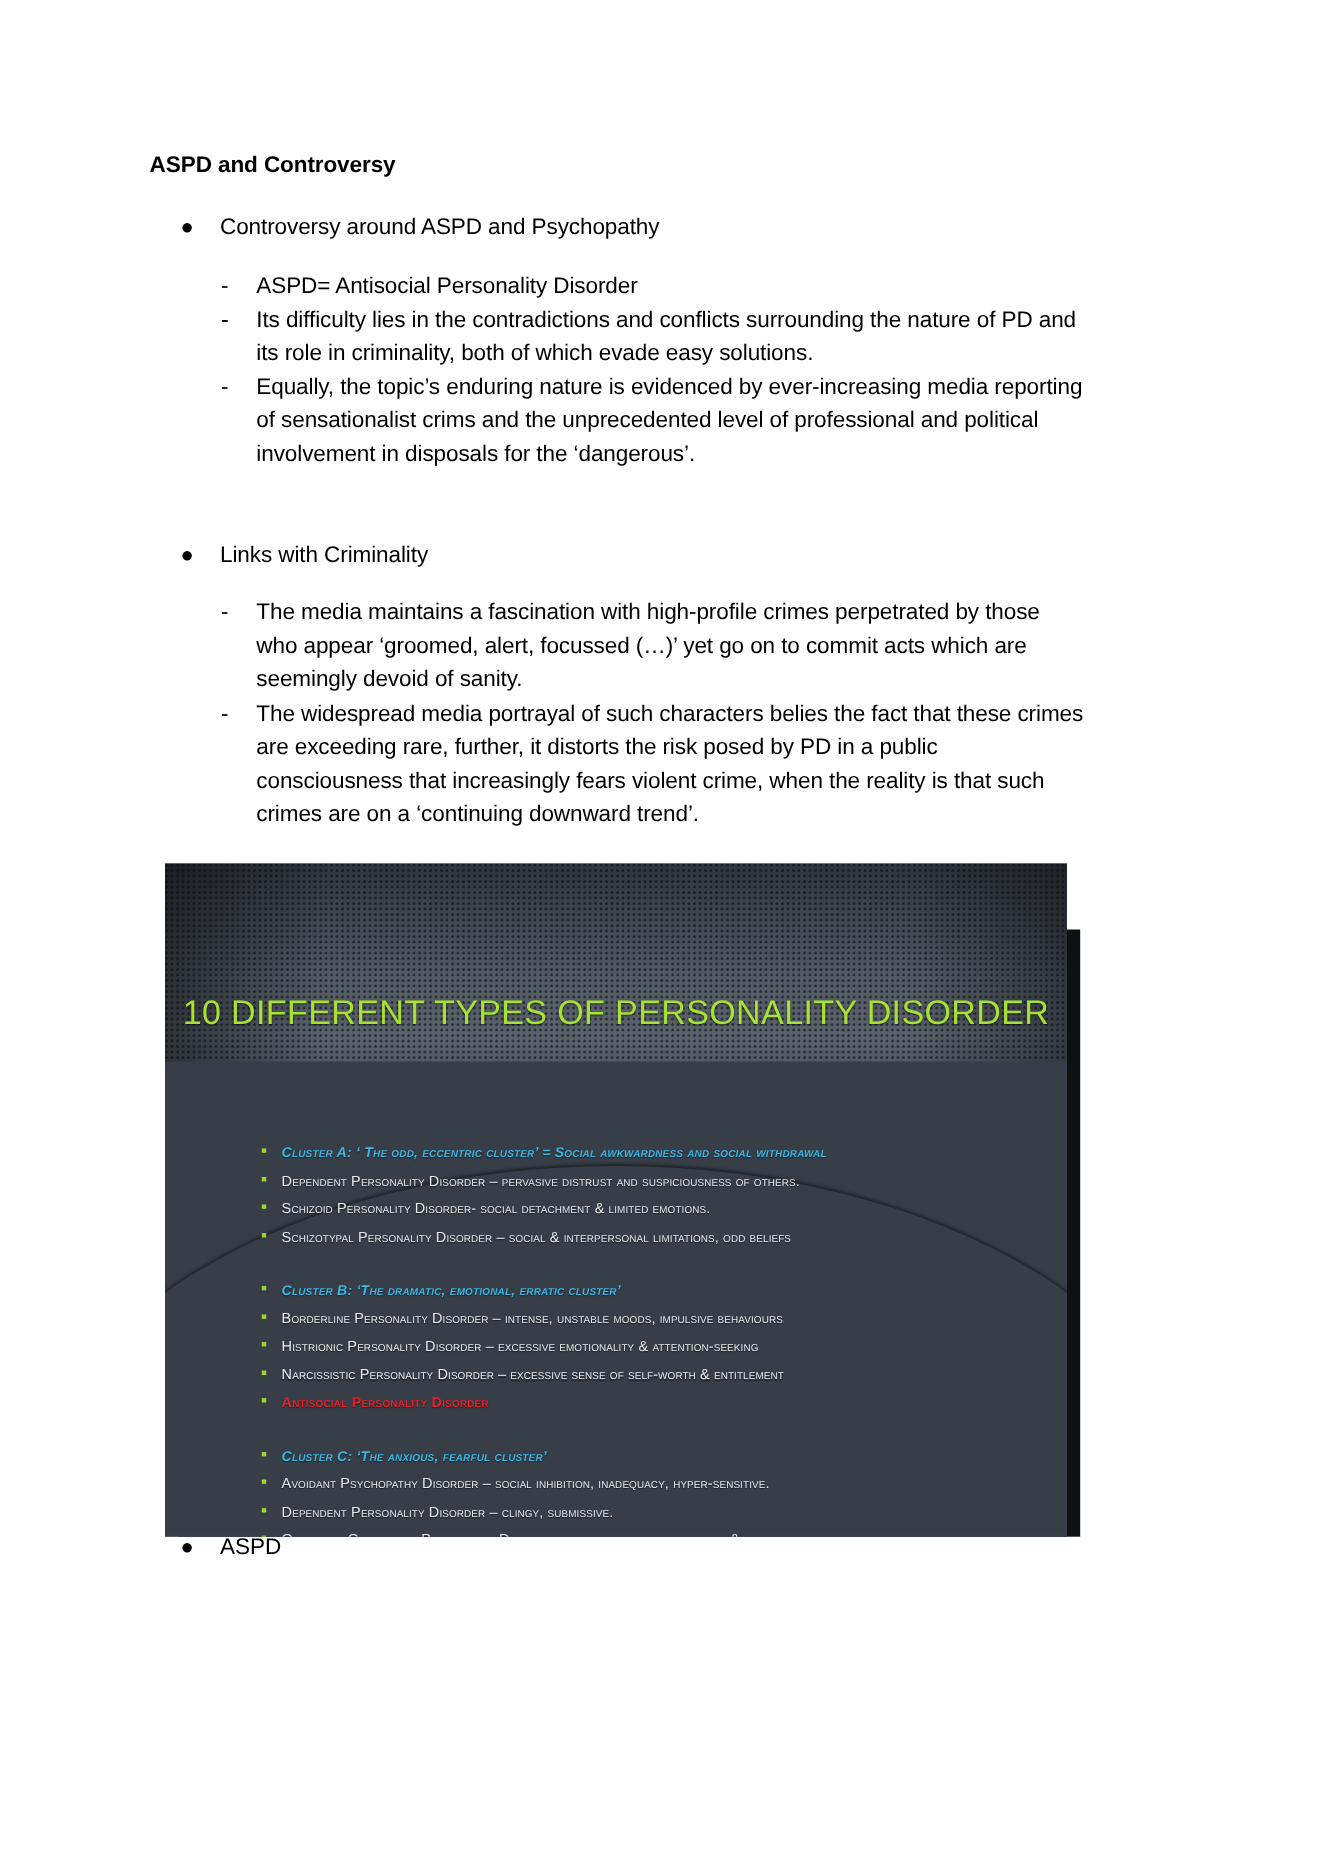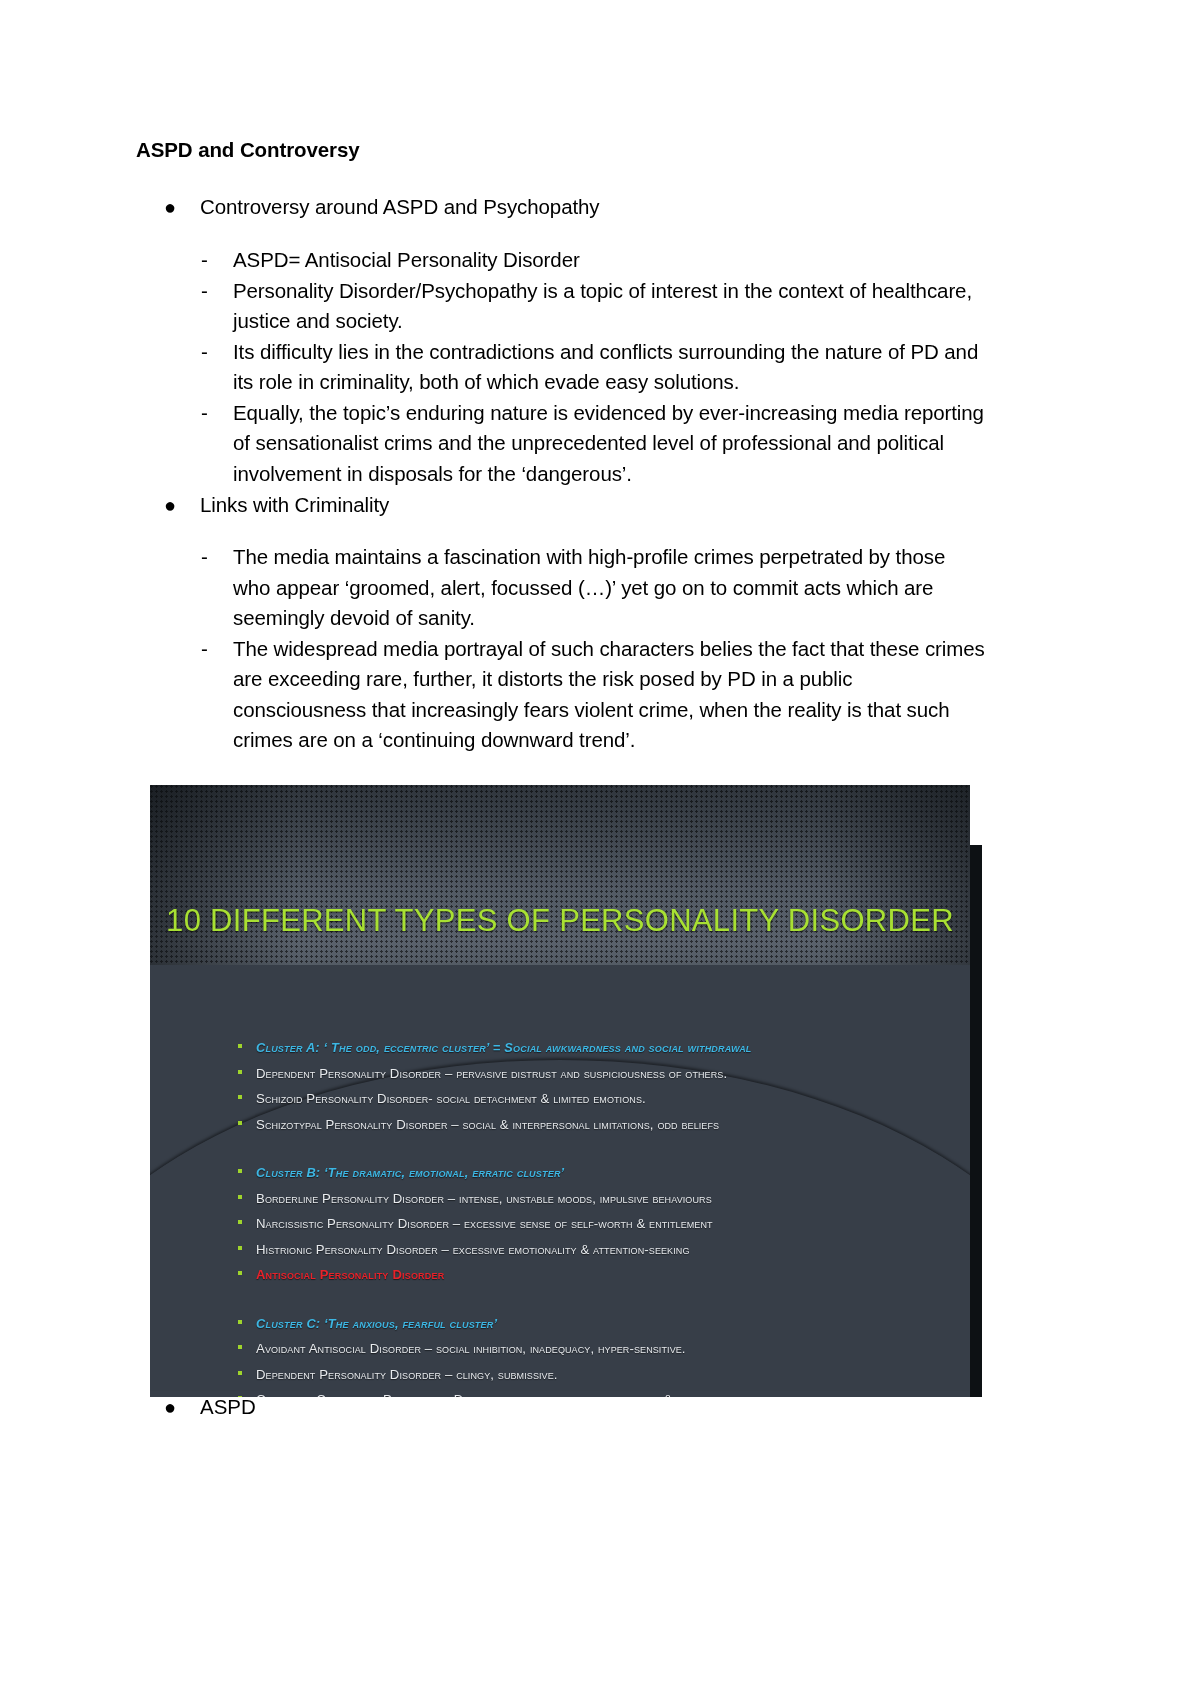--- a/index.html
+++ b/index.html
@@ -228,21 +228,20 @@
     <span class="txt">Controversy around ASPD and Psychopathy</span>
   </div>
 
   <div class="dash-group" style="left:195px; top:245px; width:790px;">
     <div class="dash-item">
       <span class="dash">-</span>
       <span>ASPD= Antisocial Personality Disorder</span>
     </div>
     <div class="dash-item">
       <span class="dash">-</span>
-      <span>Personality Disorder/Psychopathy is a topic of interest in the context of healthcare, justice and society.</span>
     </div>
     <div class="dash-item">
       <span class="dash">-</span>
       <span>Its difficulty lies in the contradictions and conflicts surrounding the nature of PD and its role in criminality, both of which evade easy solutions.</span>
     </div>
     <div class="dash-item">
       <span class="dash">-</span>
       <span>Equally, the topic’s enduring nature is evidenced by ever-increasing media reporting of sensationalist crims and the unprecedented level of professional and political involvement in disposals for the ‘dangerous’.</span>
     </div>
   </div>
@@ -297,40 +296,40 @@
         <div class="s-item header">
           <span class="sb"></span>
           <span>Cluster B: ‘The dramatic, emotional, erratic cluster’</span>
         </div>
         <div class="s-item">
           <span class="sb"></span>
           <span>Borderline Personality Disorder – intense, unstable moods, impulsive behaviours</span>
         </div>
         <div class="s-item">
           <span class="sb"></span>
+          <span>Histrionic Personality Disorder – excessive emotionality &amp; attention-seeking</span>
+        </div>
+        <div class="s-item">
+          <span class="sb"></span>
           <span>Narcissistic Personality Disorder – excessive sense of self-worth &amp; entitlement</span>
         </div>
-        <div class="s-item">
-          <span class="sb"></span>
-          <span>Histrionic Personality Disorder – excessive emotionality &amp; attention-seeking</span>
-        </div>
         <div class="s-item danger">
           <span class="sb"></span>
           <span>Antisocial Personality Disorder</span>
         </div>
 
         <div class="s-gap"></div>
 
         <div class="s-item header">
           <span class="sb"></span>
           <span>Cluster C: ‘The anxious, fearful cluster’</span>
         </div>
         <div class="s-item">
           <span class="sb"></span>
-          <span>Avoidant Antisocial Disorder – social inhibition, inadequacy, hyper-sensitive.</span>
+          <span>Avoidant Psychopathy Disorder – social inhibition, inadequacy, hyper-sensitive.</span>
         </div>
         <div class="s-item">
           <span class="sb"></span>
           <span>Dependent Personality Disorder – clingy, submissive.</span>
         </div>
         <div class="s-item">
           <span class="sb"></span>
           <span>Obsessive-Compulsive Personality Disorder – preoccupation with rules &amp; order.</span>
         </div>
 

